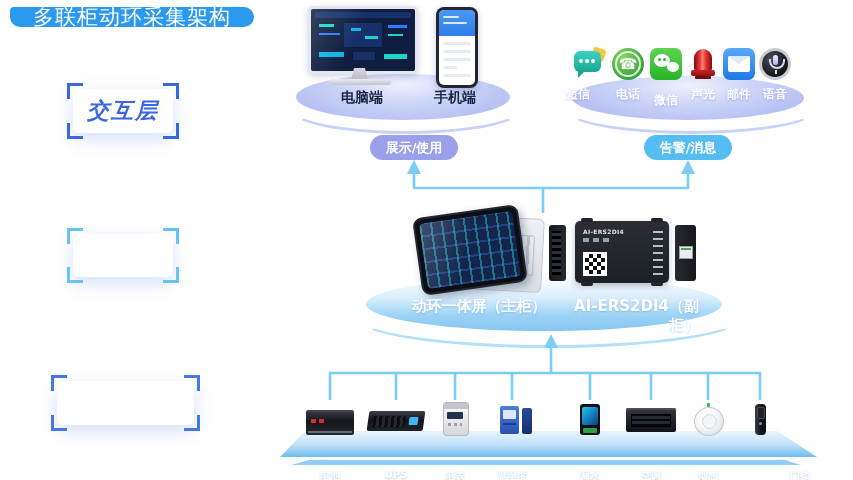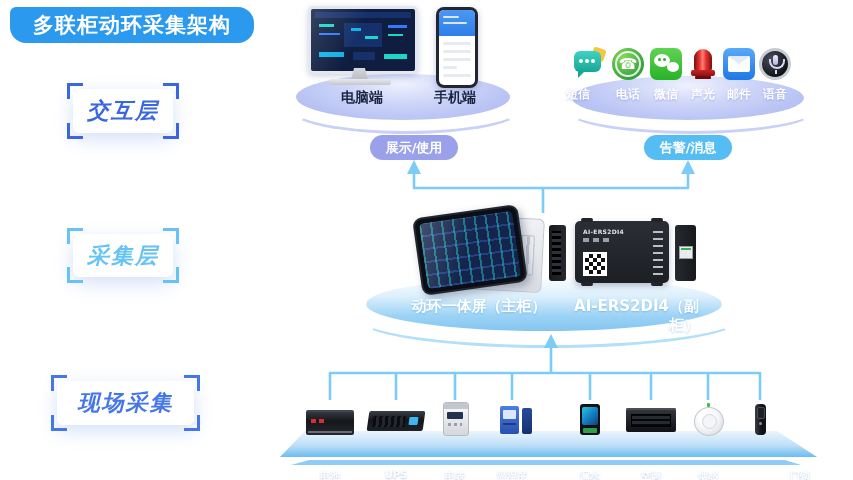--- a/index.html
+++ b/index.html
@@ -1,22 +1,22 @@
 <!DOCTYPE html>
 <html><head>
 <meta charset="utf-8">
 <style>
   html,body{margin:0;padding:0;background:#fff;}
   body{width:853px;height:480px;position:relative;overflow:hidden;
        font-family:"DejaVu Sans","Liberation Sans",sans-serif;}
   .abs{position:absolute;}
 
   
-  .banner{left:10px;top:7px;width:244px;height:36px;background:#2b99ee;
-          border-radius:6px 16px 16px 16px;color:#fff;font-weight:bold;font-size:21px;
+  .banner{left:10px;top:7px;width:244px;height:20px;background:#2b99ee;
+          border-radius:6px 16px 16px 16px;color:#fff;font-weight:normal;font-size:21px;
           display:flex;align-items:center;justify-content:center;letter-spacing:1px;z-index:6;}
 
   
   .chip{background:#fff;border-radius:6px;display:flex;align-items:center;justify-content:center;
         font-weight:bold;font-size:22px;letter-spacing:2px;z-index:6;
         box-shadow:0 6px 18px rgba(110,150,235,.30);font-style:italic;}
   .chip i{position:absolute;width:13px;height:13px;border:3px solid currentColor;}
   .chip i.tl{left:-6px;top:-6px;border-right:none;border-bottom:none;}
   .chip i.tr{right:-6px;top:-6px;border-left:none;border-bottom:none;}
   .chip i.bl{left:-6px;bottom:-6px;border-right:none;border-top:none;}
@@ -214,28 +214,26 @@
     <i class="tr"></i>
   <i class="bl"></i>
     <i class="br"></i>
   <span>交互层</span>
 </div>
 <div class="abs chip chip-collection">
   <i class="tl"></i>
     <i class="tr"></i>
   <i class="bl"></i>
     <i class="br"></i>
-  <span>采集层</span>
 </div>
 <div class="abs chip chip-field">
   <i class="tl"></i>
     <i class="tr"></i>
   <i class="bl"></i>
     <i class="br"></i>
-  <span>现场采集</span>
 </div>
 
 <div class="abs ellipse peri plat-clients"></div>
 <div class="abs rim rim-peri plat-clients-rim"></div>
 <div class="abs monitor-screen">
   <div class="ms-bar" style="left:4%;top:5%;width:92%;height:9%;"></div>
   <div class="ms-teal" style="left:8%;top:24%;width:14%;height:5%;"></div>
   <div class="ms-blue" style="left:8%;top:38%;width:20%;height:4%;"></div>
   <div class="ms-bar" style="left:32%;top:22%;width:36%;height:40%;"></div>
   <div class="ms-cyan" style="left:38%;top:30%;width:10%;height:5%;"></div>
@@ -288,21 +286,21 @@
   <div class="env"></div>
   <div class="flap"></div>
 </div>
 <div class="ch-icon ic-voice" style="left:759px;">
   <div class="mic"></div>
   <div class="arc"></div>
   <div class="stem"></div>
 </div>
 <div class="ch-label" style="left:556px;">短信</div>
 <div class="ch-label" style="left:606px;">电话</div>
-<div class="ch-label" style="left:644px;">微信</div>
+<div class="ch-label" style="left:644px;margin-top:6px;">微信</div>
 <div class="ch-label" style="left:681px;">声光</div>
 <div class="ch-label" style="left:717px;">邮件</div>
 <div class="ch-label" style="left:753px;">语音</div>
 
 <div class="badge badge-display">展示/使用</div>
 <div class="badge badge-alarm">告警/消息</div>
 
 <div class="abs ellipse plat-collection"></div>
 <div class="abs rim rim-blue plat-collection-rim"></div>
 <div class="abs backpanel">

